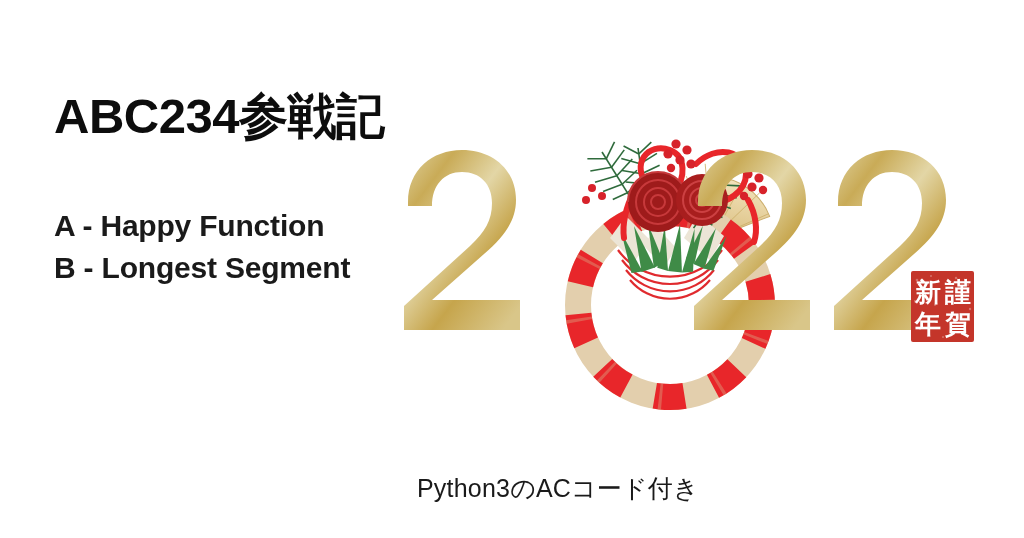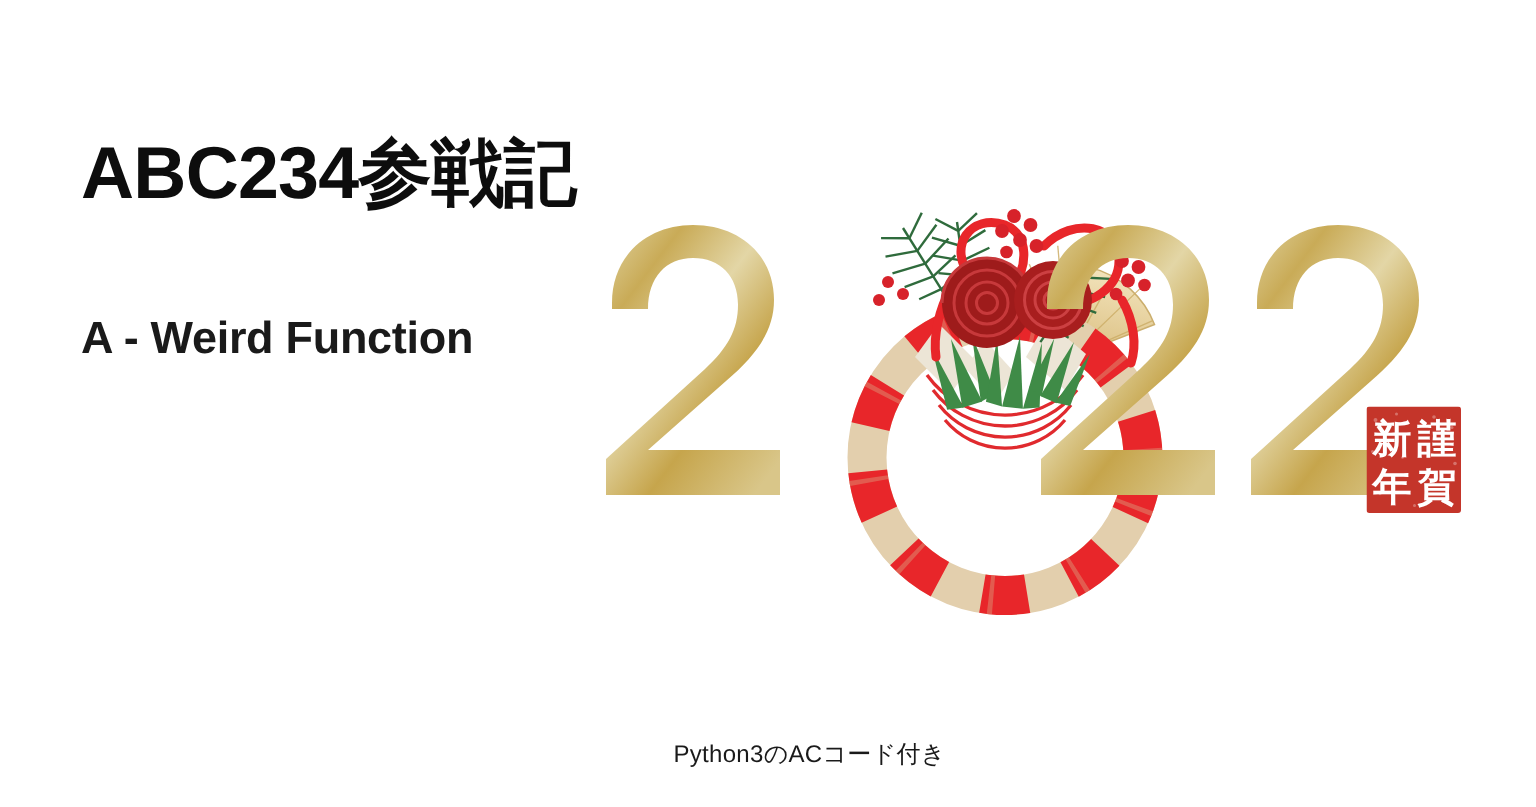--- a/index.html
+++ b/index.html
@@ -45,27 +45,26 @@
     font-weight: bold;
     color: #1a1a1a;
     line-height: 42px;
     white-space: nowrap;
     letter-spacing: -0.2px;
   }
 
   #caption {
     position: absolute;
     left: 417px;
-    top: 493px;
-    font-size: 16px;
+    top: 472px;
+    font-size: 25px;
     font-weight: normal;
     color: #1a1a1a;
     letter-spacing: 0.2px;
     white-space: nowrap;
-    margin-left: 32px;
   }
 
   
   #year-art {
     position: absolute;
     left: 400px;
     top: 120px;
     width: 600px;
     height: 260px;
   }
@@ -87,21 +86,22 @@
   #seal-stamp svg { display: block; }
 </style>
 </head>
 <body>
 
 <div id="canvas">
 
   <h1 id="page-title">ABC234参戦記</h1>
 
   <ul id="problem-list">
-    <li>A - Weird Function</li>
+    <li>A - Happy Function</li>
+    <li>B - Longest Segment</li>
   </ul>
 
   <div id="caption">Python3のACコード付き</div>
 
   <div id="year-art">
     <svg viewBox="0 0 600 260" xmlns="http://www.w3.org/2000/svg">
       <defs>
 
         <linearGradient id="goldGrad" x1="0" y1="0" x2="0.85" y2="1">
           <stop offset="0%" stop-color="#e0d3a1"></stop>

